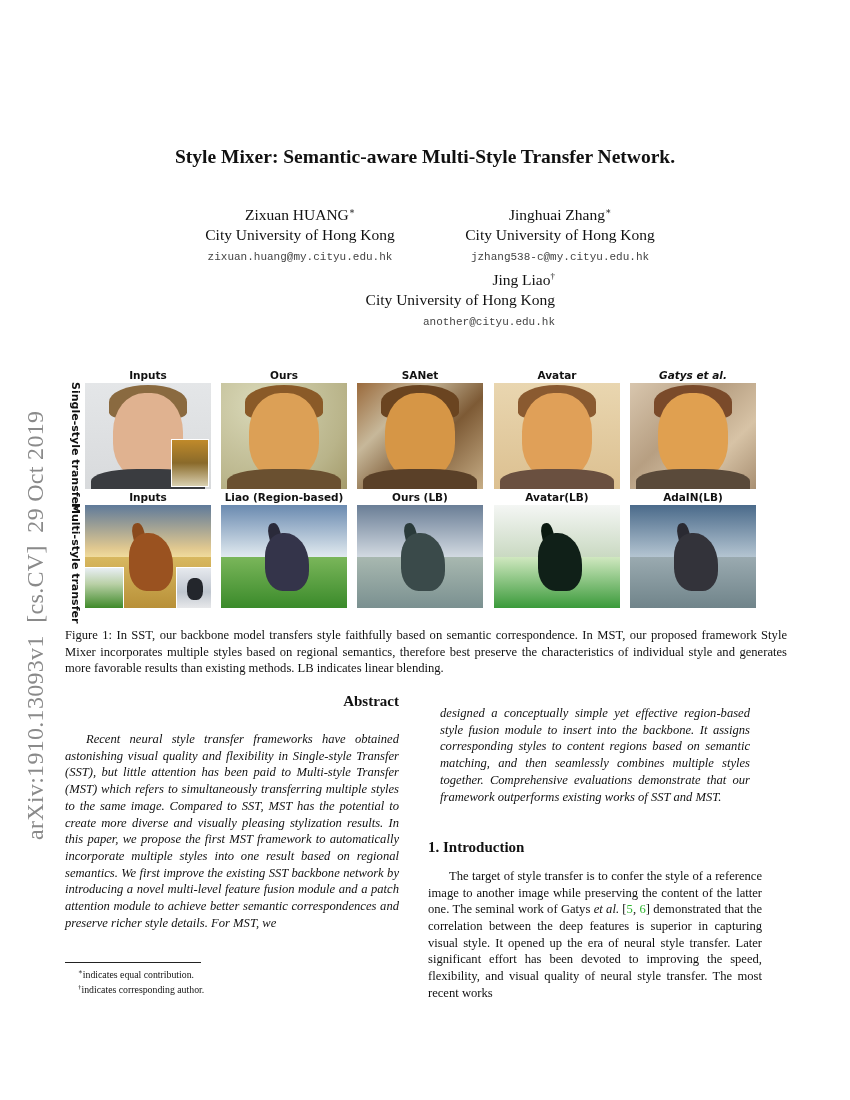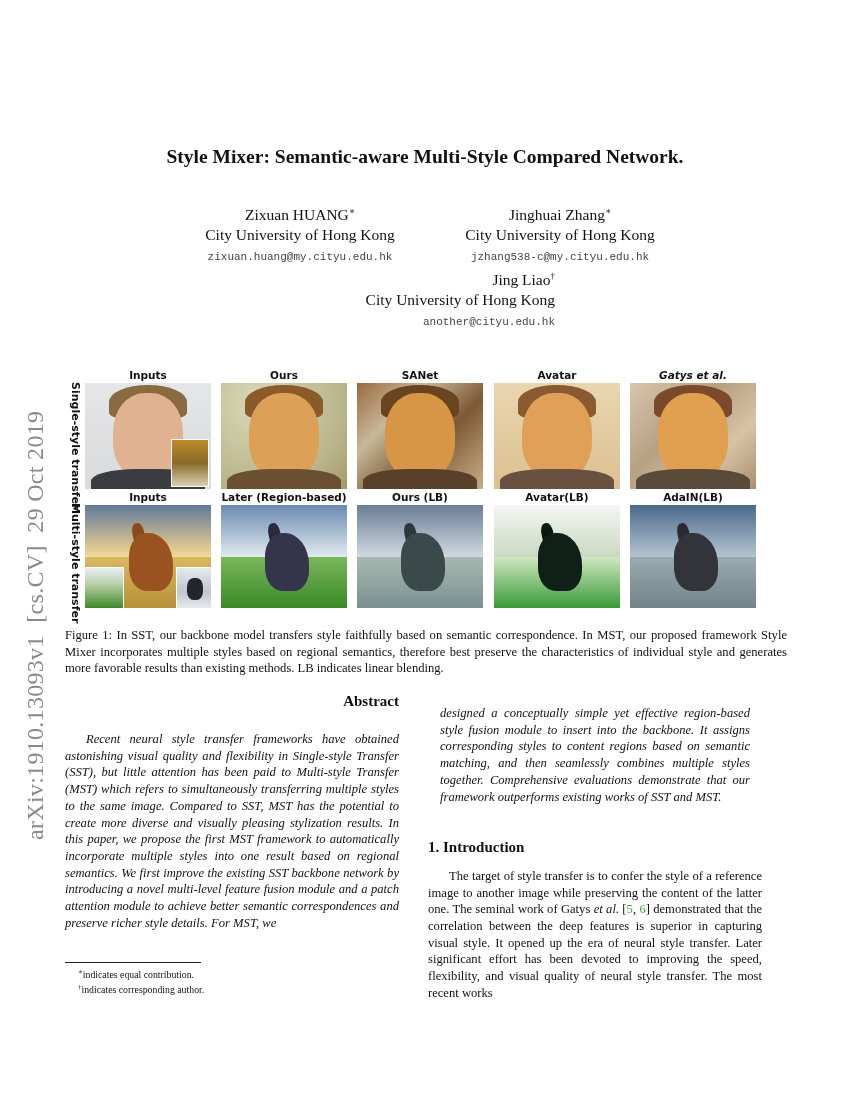--- a/index.html
+++ b/index.html
@@ -58,21 +58,21 @@
   .cite { color: #2bb52b; }
   .fn-rule { position: absolute; left: 65px; top: 962px; width: 136px; border-top: 1px solid #222; }
   .footnotes { position: absolute; left: 78px; top: 966px; font-size: 9.8px; line-height: 13px; }
   .footnotes sup { font-size: 7px; }
 </style>
 </head>
 <body>
 
 <div class="arxiv">arXiv:1910.13093v1  [cs.CV]  29 Oct 2019</div>
 
-<div class="title">Style Mixer: Semantic-aware Multi-Style Compared Network.</div>
+<div class="title">Style Mixer: Semantic-aware Multi-Style Transfer Network.</div>
 
 <div class="author a1">
   <span>Zixuan HUANG</span><sup>∗</sup><br>
   <span>City University of Hong Kong</span>
   <span class="email">zixuan.huang@my.cityu.edu.hk</span>
 </div>
 <div class="author a2">
   <span>Jinghuai Zhang</span><sup>∗</sup><br>
   <span>City University of Hong Kong</span>
   <span class="email">jzhang538-c@my.cityu.edu.hk</span>
@@ -134,21 +134,21 @@
     <div class="img img2">
       <div class="sky" style="background:linear-gradient(180deg,#5f7a9a,#e0c890 80%,#f4e0a0)"></div>
       <div class="ground" style="background:linear-gradient(180deg,#d8b860,#b89038)"></div>
       <div class="horse-neck" style="background:#8a4a1c"></div>
       <div class="horse" style="background:#9a5220"></div>
       <div class="inset-a"></div>
       <div class="inset-b"></div>
     </div>
   </div>
   <div class="cell" style="left:157px;top:123px;">
-    <div class="cap">Later (Region-based)</div>
+    <div class="cap">Liao (Region-based)</div>
     <div class="img img2">
       <div class="sky" style="background:linear-gradient(180deg,#6a8ab0,#e6eef2)"></div>
       <div class="ground" style="background:linear-gradient(180deg,#7ab65a,#3a8a2a)"></div>
       <div class="horse-neck" style="background:#2a2a3a"></div>
       <div class="horse" style="background:#34344a"></div>
     </div>
   </div>
   <div class="cell" style="left:293px;top:123px;">
     <div class="cap">Ours (LB)</div>
     <div class="img img2">

